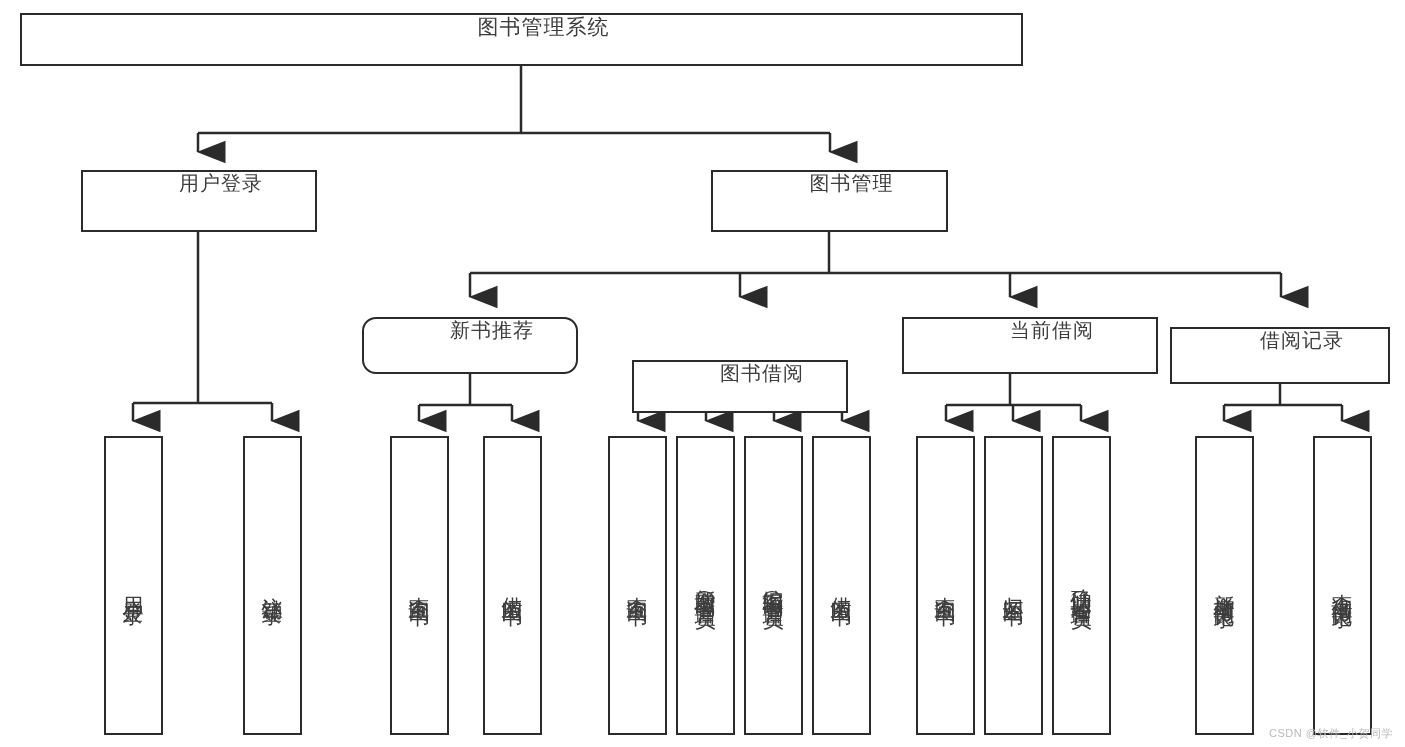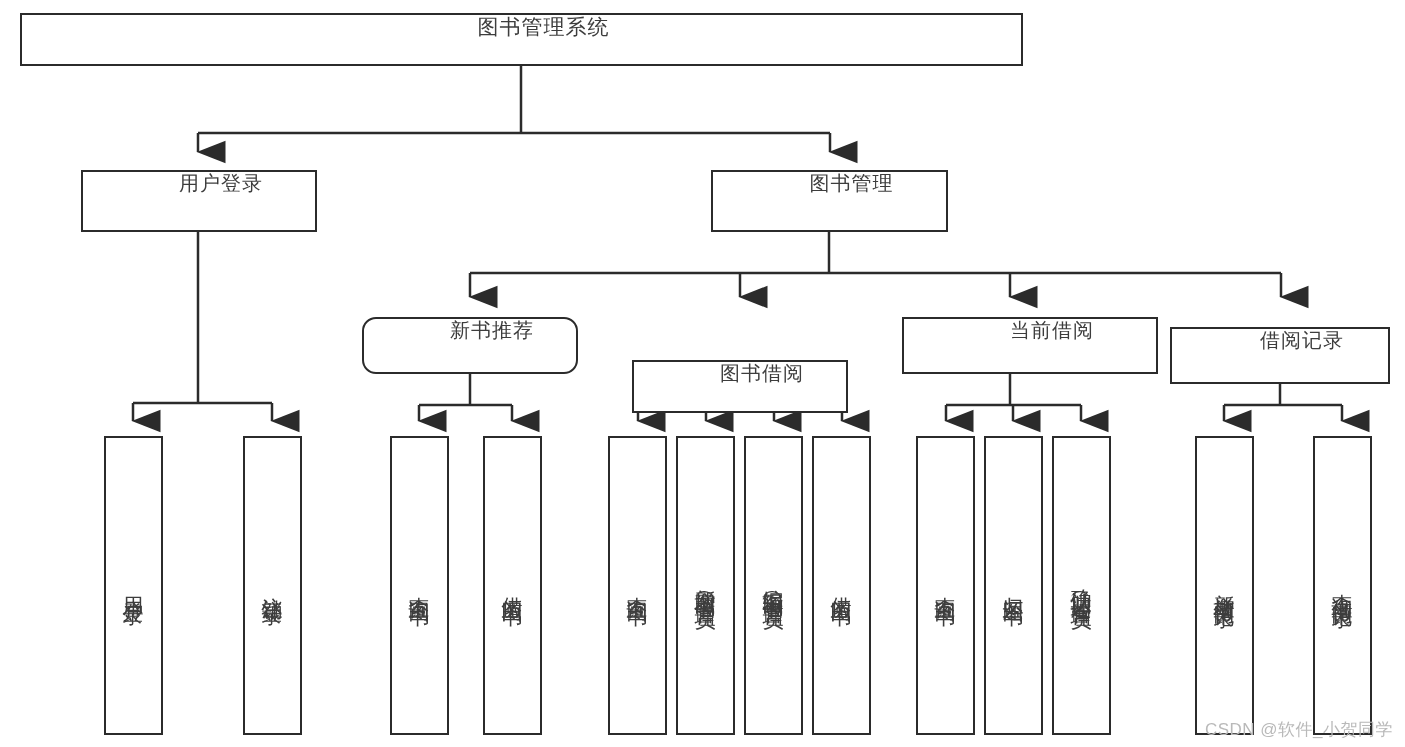--- a/index.html
+++ b/index.html
@@ -39,21 +39,21 @@
     white-space:normal;
     max-height:292px;
   }
   .node.root .lbl{font-size:21px;}
   .node.vert{align-items:center;justify-content:center;padding:4px 0;}
   #watermark{
     position:absolute;
     right:12px;
     bottom:6px;
     color:#b9b9b9;
-    font-size:17px;
+    font-size:11px;
     letter-spacing:.5px;
     z-index:5;
     user-select:none;
     white-space:nowrap;
   }
 </style>
 </head>
 <body>
 
 <div id="diagram-root">

